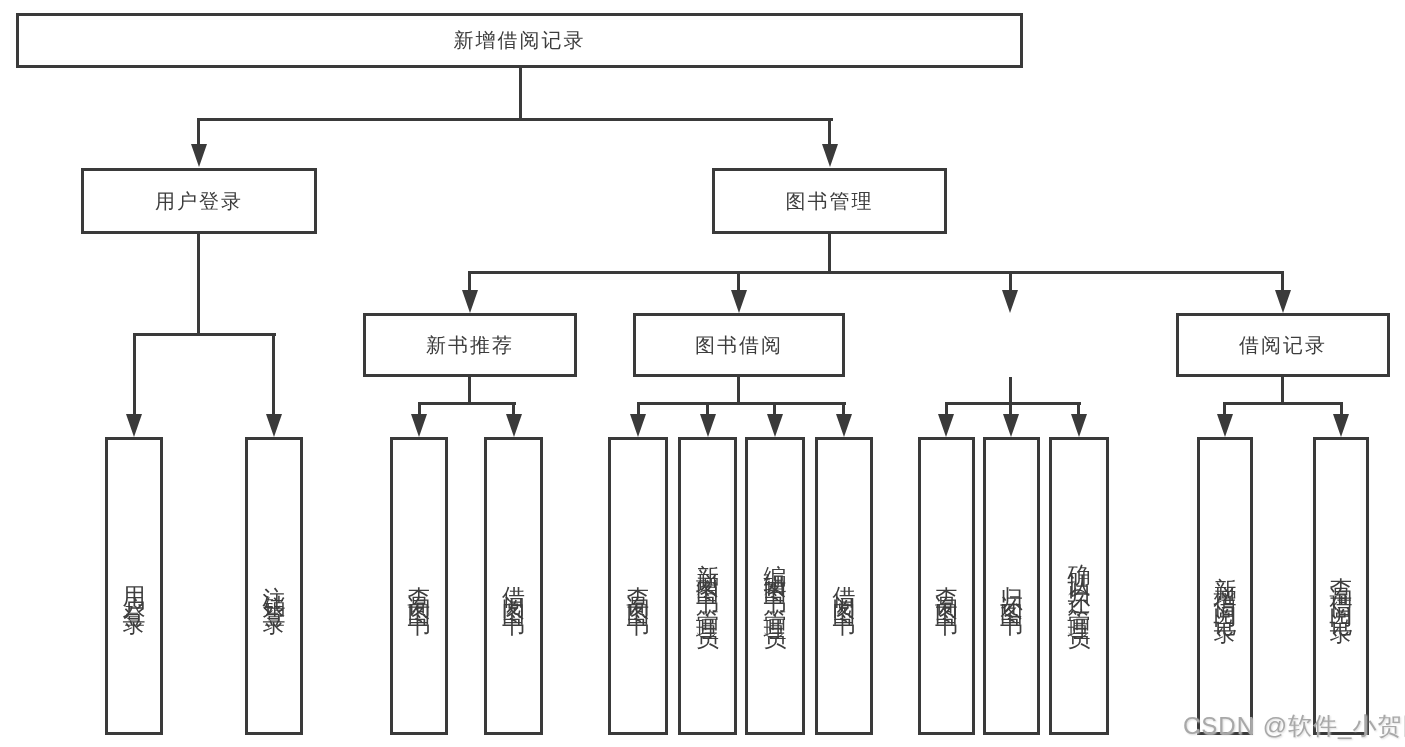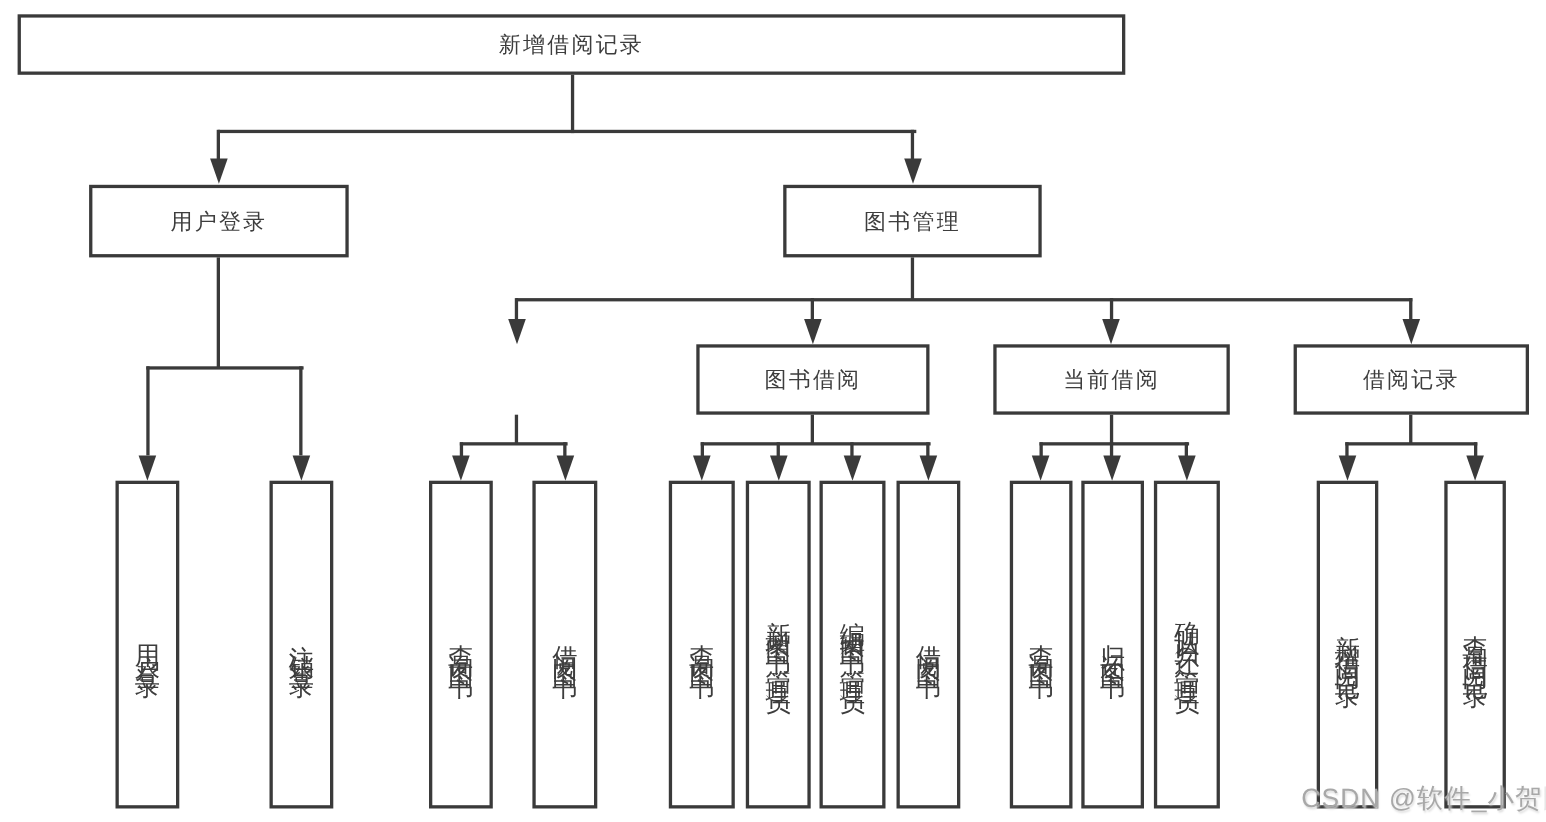--- a/index.html
+++ b/index.html
@@ -90,22 +90,22 @@
   <div class="hl" style="left:469px; top:271px; width:815px;"></div>
   <div class="vl" style="left:468px; top:271px; height:21px;"></div>
   <div class="vl" style="left:737px; top:271px; height:21px;"></div>
   <div class="vl" style="left:1009px; top:271px; height:21px;"></div>
   <div class="vl" style="left:1281px; top:271px; height:21px;"></div>
   <div class="arrow" style="left:462px; top:290px;"></div>
   <div class="arrow" style="left:731px; top:290px;"></div>
   <div class="arrow" style="left:1002px; top:290px;"></div>
   <div class="arrow" style="left:1275px; top:290px;"></div>
 
+  <div class="node" style="left:363px; top:313px; width:214px; height:64px;">新书推荐</div>
   <div class="node" style="left:633px; top:313px; width:212px; height:64px;">图书借阅</div>
-  <div class="node" style="left:903px; top:313px; width:215px; height:64px;">当前借阅</div>
   <div class="node" style="left:1176px; top:313px; width:214px; height:64px;">借阅记录</div>
 
   <div class="vl" style="left:468px; top:377px; height:27px;"></div>
   <div class="hl" style="left:418px; top:402px; width:98px;"></div>
   <div class="vl" style="left:418px; top:402px; height:13px;"></div>
   <div class="vl" style="left:512px; top:402px; height:13px;"></div>
   <div class="arrow" style="left:411px; top:414px;"></div>
   <div class="arrow" style="left:506px; top:414px;"></div>
 
   <div class="vl" style="left:737px; top:377px; height:27px;"></div>

